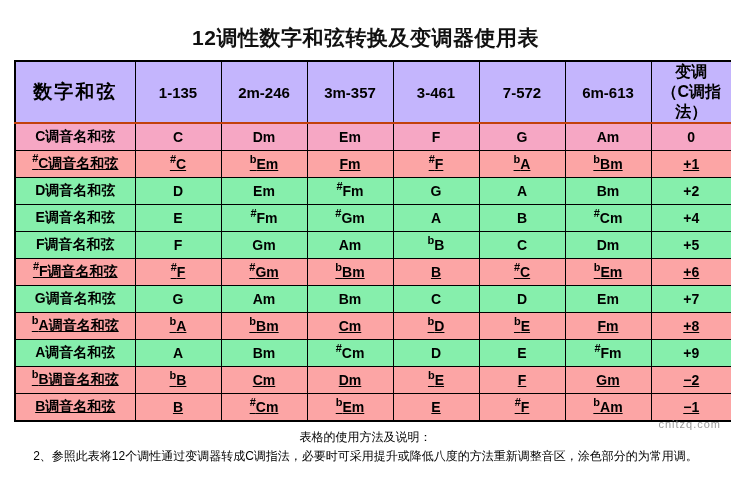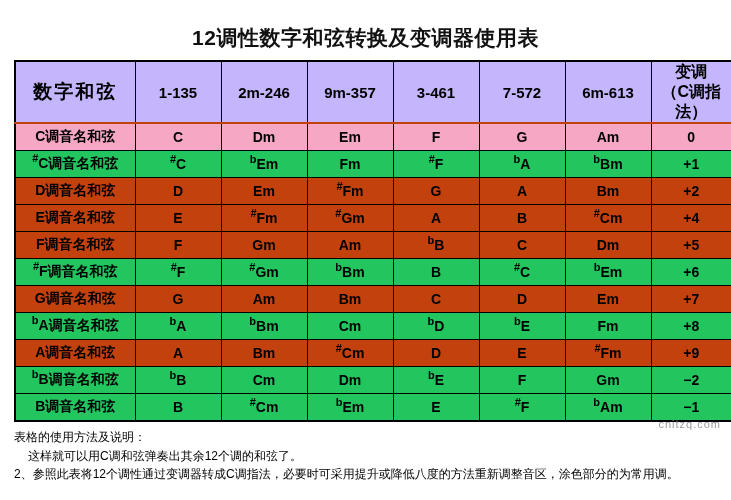--- a/index.html
+++ b/index.html
@@ -72,37 +72,37 @@
   }
   td.val {
     font-weight: bold;
     font-size: 15px;
   }
   td.trans {
     font-weight: bold;
     font-size: 14px;
   }
   tr.row-pink td { background: #f6a7c4; }
-  tr.row-yellow td { background: #c2410c; }
-  tr.row-white td { background: #22c55e; }
+  tr.row-yellow td { background: #86efac; }
+  tr.row-white td { background: #fca5a5; text-decoration: underline; }
 
   sup.acc {
     font-size: 11px;
     vertical-align: super;
     line-height: 0;
     font-weight: bold;
   }
   .notes {
     margin-top: 6px;
     font-size: 12px;
     color: #000000;
     line-height: 1.55;
     font-family: "Liberation Sans", sans-serif;
   }
-  .notes .nline { white-space: nowrap; }
+  .notes .nline { white-space: nowrap; text-align: center; }
   .watermark {
     position: absolute;
     right: 10px;
     bottom: 18px;
     font-size: 11px;
     color: #9a9a9a;
     letter-spacing: 1px;
     font-family: "Liberation Sans", sans-serif;
   }
 </style>
@@ -122,21 +122,21 @@
       <col class="col-deg">
         <col class="col-deg">
         <col class="col-deg">
       <col class="col-last">
     </colgroup>
     <thead>
       <tr>
         <th class="key-col">数字和弦</th>
         <th>1-135</th>
         <th>2m-246</th>
-        <th>9m-357</th>
+        <th>3m-357</th>
         <th>3-461</th>
         <th>7-572</th>
         <th>6m-613</th>
         <th class="last-col">
           <span>变调</span><br>
           <span>（C调指法）</span>
         </th>
       </tr>
     </thead>
     <tbody id="chord-body">
@@ -248,18 +248,17 @@
           <td class="val"><span>E</span></td>
           <td class="val"><sup class="acc">#</sup><span>F</span></td>
           <td class="val"><sup class="acc">b</sup><span>Am</span></td>
           <td class="trans">−1</td>
         </tr>
       </tbody>
   </table>
 
   <div class="notes">
     <div class="nline">表格的使用方法及说明：</div>
-    <div class="nline" style="padding-left:14px;">这样就可以用C调和弦弹奏出其余12个调的和弦了。</div>
     <div class="nline">2、参照此表将12个调性通过变调器转成C调指法，必要时可采用提升或降低八度的方法重新调整音区，涂色部分的为常用调。</div>
   </div>
 
   <div class="watermark">cnitzq.com</div>
 </div>
 
 </body></html>

